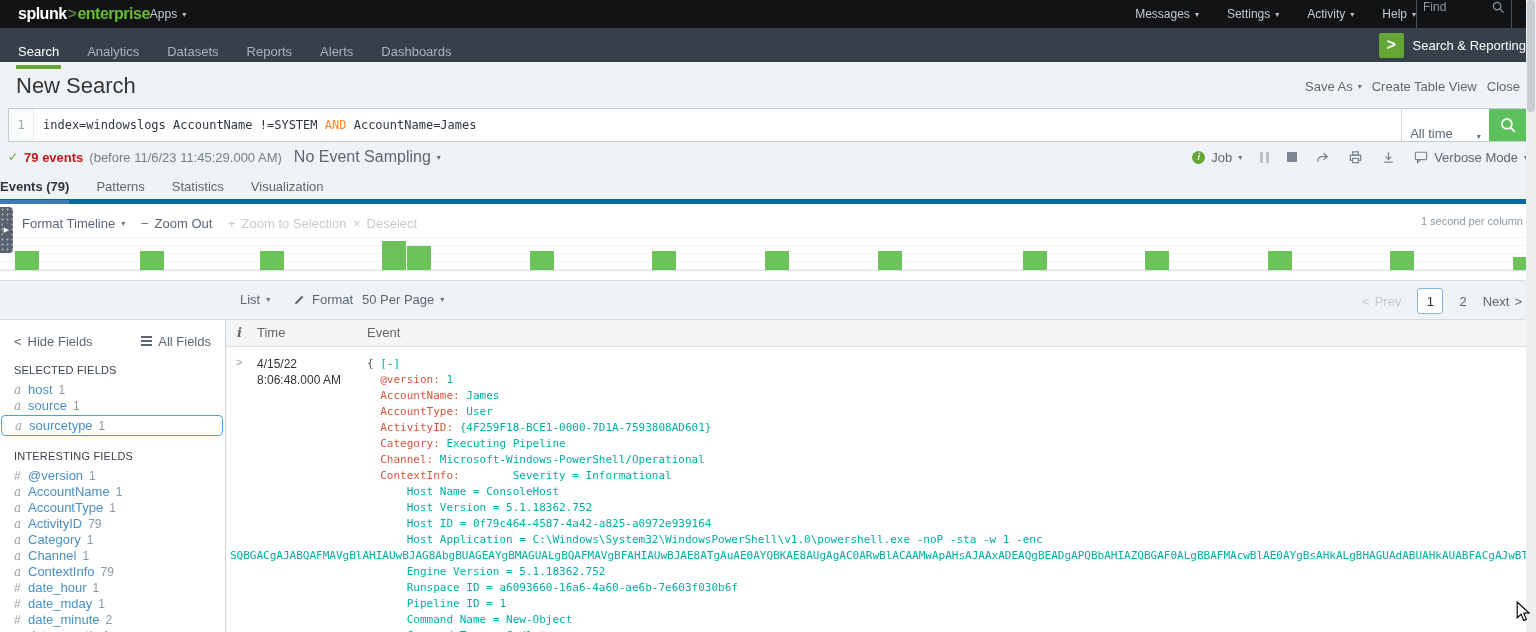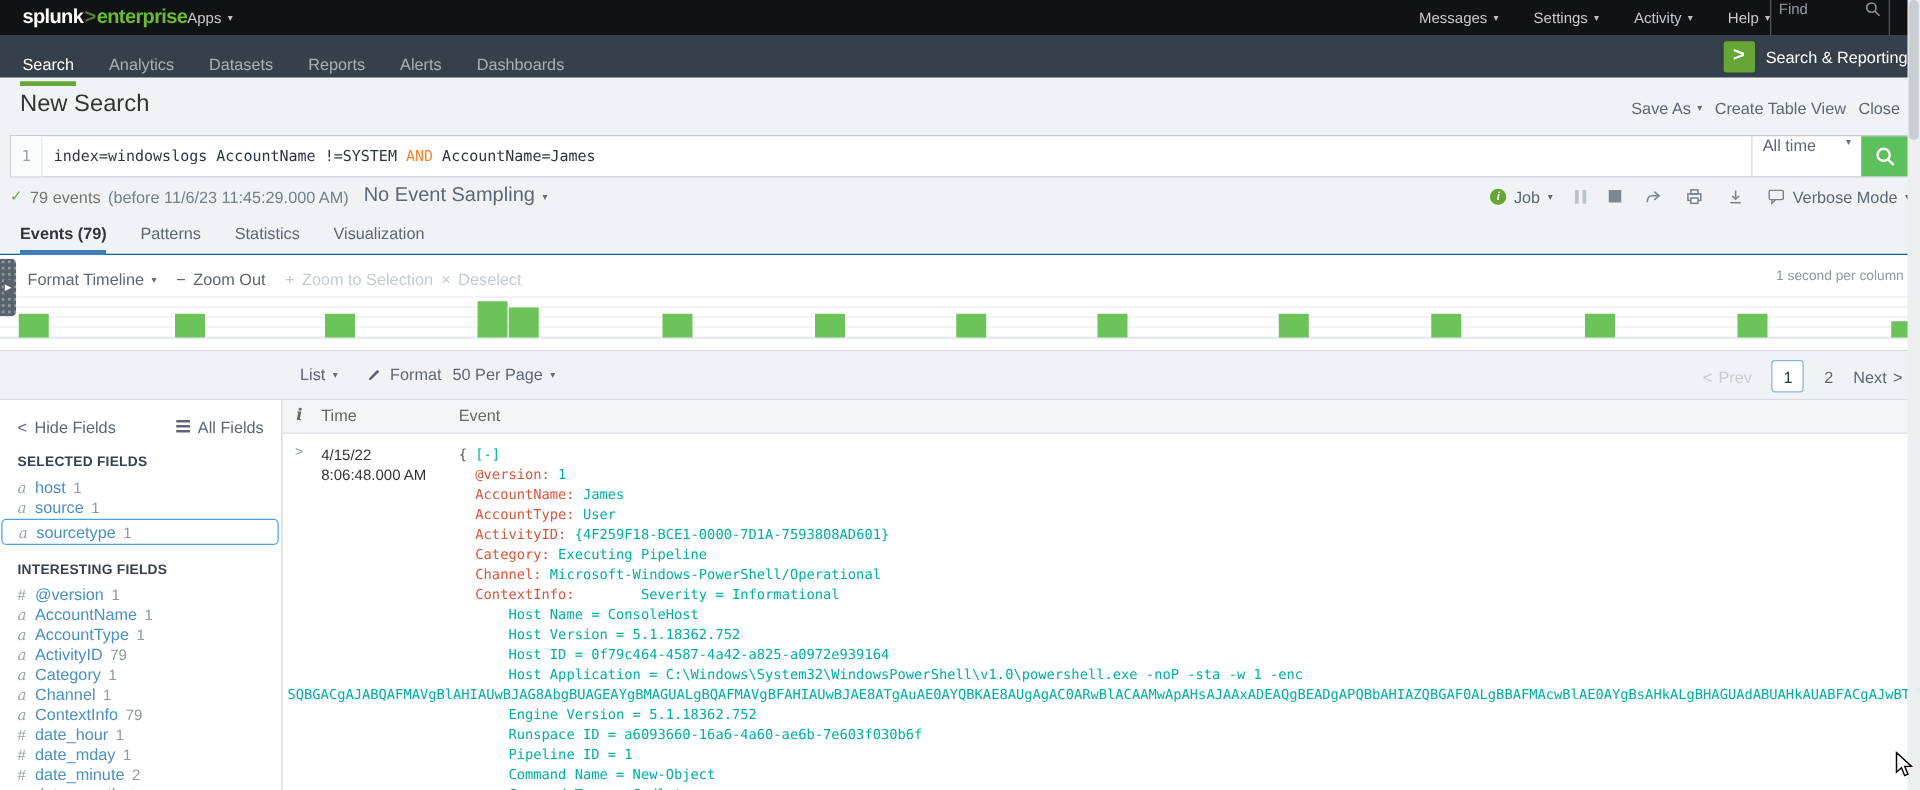--- a/index.html
+++ b/index.html
@@ -20,45 +20,45 @@
 .find-box .ph{color:#959ca3;font-size:12px;flex:1}
 
 .appbar{position:absolute;top:28px;left:0;right:0;height:34px;background:#36404a;display:flex;align-items:center;z-index:5}
 .nav-item{color:#a9b2ba;font-size:13px;height:34px;line-height:34px;margin-left:24px;cursor:pointer;padding:0 2px}
 .nav-item:first-child{margin-left:16px}
 .nav-item.active{color:#fff;box-shadow:inset 0 -4px 0 var(--brand-green)}
 .app-badge{margin-left:auto;margin-right:10px;display:flex;align-items:center;gap:9px;color:#fff;font-size:13px}
 .app-icon{width:25px;height:25px;background:var(--brand-green);color:#fff;border-radius:2px;font-weight:bold;font-size:16px;display:flex;align-items:center;justify-content:center}
 
 .page-header{position:absolute;top:62px;left:0;right:0;height:46px}
-.page-title{position:absolute;left:16px;top:11px;font-size:19px;color:#333;font-weight:400}
+.page-title{position:absolute;left:16px;top:11px;font-size:22px;color:#333;font-weight:400}
 .header-actions{position:absolute;right:16px;top:17px;display:flex;gap:10px;font-size:13px;color:#5c6773}
 .hdr-act{display:flex;align-items:center;gap:5px;cursor:pointer}
 
 .searchbar{position:absolute;top:108px;left:8px;right:8px;height:34px;background:#fff;border:1px solid #c5ccd3;display:flex}
 .sb-gutter{width:25px;background:#fafbfb;border-right:1px solid #e8ebee;color:#9aa3ab;font:12px "DejaVu Sans Mono",monospace;display:flex;align-items:center;justify-content:center}
 .sb-query{flex:1;display:flex;align-items:center;padding-left:9px;font:12px "DejaVu Sans Mono",monospace;color:#2f3640;white-space:pre;overflow:hidden}
 .sb-query .op{color:var(--operator-orange)}
-.sb-time{width:88px;border-left:1px solid #d3d9de;display:flex;align-items:flex-start;justify-content:center;gap:24px;color:#5c6773;font-size:13px;cursor:pointer}
+.sb-time{width:88px;border-left:1px solid #d3d9de;display:flex;align-items:flex-end;justify-content:center;gap:24px;color:#5c6773;font-size:13px;cursor:pointer}
 .sb-btn{width:38px;background:var(--button-green);display:flex;align-items:center;justify-content:center;cursor:pointer}
 
 .statusbar{position:absolute;top:142px;left:8px;right:8px;height:30px;display:flex;align-items:center}
 .sbar-left{display:flex;align-items:center;gap:6px;font-size:13px;color:#738089}
 .check{color:var(--brand-green);font-size:12px}
-.ev-count{color:#737373;font-weight:normal}
+.ev-count{color:#b91c1c;font-weight:bold}
 .sampling{margin-left:12px;color:#5c6773;display:flex;gap:6px;align-items:center;cursor:pointer}
 .sbar-right{margin-left:auto;display:flex;align-items:center;gap:18px;color:#5c6773;font-size:13px}
 .job-ctl{display:flex;align-items:center;gap:6px;cursor:pointer}
 .jobdot{width:13px;height:13px;border-radius:50%;background:var(--brand-green);color:#fff;font-size:9px;font-weight:bold;display:flex;align-items:center;justify-content:center;font-style:italic}
 .icon-btn{cursor:pointer;display:flex;align-items:center}
 .pause-ic{display:flex;gap:3px}
 .pause-ic i{width:3px;height:11px;background:#b9c3ca}
 .stop-ic{width:10px;height:10px;background:#7c8791}
 
-.tabs{position:absolute;top:172px;left:0;right:0;height:32px;border-bottom:1px solid #0369a1;display:flex;padding-left:16px}
+.tabs{position:absolute;top:172px;left:0;right:0;height:32px;border-bottom:5px solid #0369a1;display:flex;}
 .tab{font-size:13px;color:#5c6773;margin-right:27px;line-height:30px;height:32px;cursor:pointer}
 .tab.active{color:#2f3640;font-weight:bold;box-shadow:inset 0 -4px 0 var(--tab-blue)}
 
 .timeline{position:absolute;top:204px;left:0;right:0;height:77px;background:#fff;border-bottom:1px solid #d5dbe0}
 .tl-handle{position:absolute;left:0;top:3px;width:13px;height:46px;background:#59626c;border-radius:0 4px 4px 0;display:flex;align-items:center;justify-content:center;cursor:pointer;background-image:radial-gradient(rgba(255,255,255,.35) 1px,transparent 1.3px);background-size:5px 5px;z-index:2}
 .tl-handle span{color:#fff;font-size:7px;background:#59626c;padding:2px 1px}
 .tl-btn{position:absolute;top:12px;font-size:13px;color:#5c6773;display:flex;gap:6px;align-items:center;cursor:pointer}
 .tl-btn.disabled{color:#c3ccd3}
 .tl-scale{position:absolute;right:13px;top:11px;font-size:11px;color:#8d98a1}
 .tl-chart{position:absolute;left:0;right:0;bottom:9px;height:36px;border-bottom:1px solid #dde2e6;background-image:repeating-linear-gradient(to top,#f2f4f6 0,#f2f4f6 1px,transparent 1px,transparent 8px)}
@@ -71,21 +71,21 @@
 .page-num{width:26px;height:26px;border:1px solid #8ab4da;border-radius:3px;background:#fff;display:flex;align-items:center;justify-content:center;color:#2f3640;cursor:pointer}
 .page-link{color:#5c6773;cursor:pointer}
 .page-next{color:#5c6773;display:flex;gap:5px;align-items:center;cursor:pointer}
 
 .panels{position:absolute;top:319px;left:0;right:0;bottom:0;border-top:1px solid #d5dbe0;background:#fff;display:flex}
 .sidebar{width:226px;border-right:1px solid #ccd3d9;background:#fff;overflow:hidden}
 .sidebar-head{display:flex;justify-content:space-between;align-items:center;padding:10px 14px 0;font-size:13px;color:#5c6773;height:32px}
 .side-link{display:flex;align-items:center;gap:6px;cursor:pointer}
 .hamburger{display:inline-flex;flex-direction:column;gap:2px}
 .hamburger i{width:11px;height:2px;background:#5c6773}
-.f-header{font-size:11px;font-weight:bold;color:#38424c;margin:12px 0 6px 14px;letter-spacing:.2px}
+.f-header{font-size:11px;font-weight:normal;color:#38424c;margin:12px 0 6px 14px;letter-spacing:.2px}
 #interesting-head{margin-top:14px}
 .field{height:16px;line-height:16px;font-size:13px;padding-left:14px;display:flex;gap:6px;align-items:center;cursor:pointer;white-space:nowrap}
 .fprefix{color:#98a2aa;font-style:italic;font-family:"DejaVu Serif",serif;font-size:12px;width:8px}
 .fprefix.hash{font-style:normal;font-family:"Liberation Sans",sans-serif}
 .fname{color:var(--link-blue)}
 .fcount{color:#8d98a1;font-size:12px}
 .field.focused{border:1px solid var(--focus-blue);border-radius:4px;background:#fff;height:21px;margin:1px 2px 1px 1px;padding-left:13px}
 
 .events{flex:1;position:relative;overflow:hidden}
 .etable-head{height:27px;background:#f3f5f7;border-bottom:1px solid #d9dee3;position:relative;font-size:13px;color:#666}

